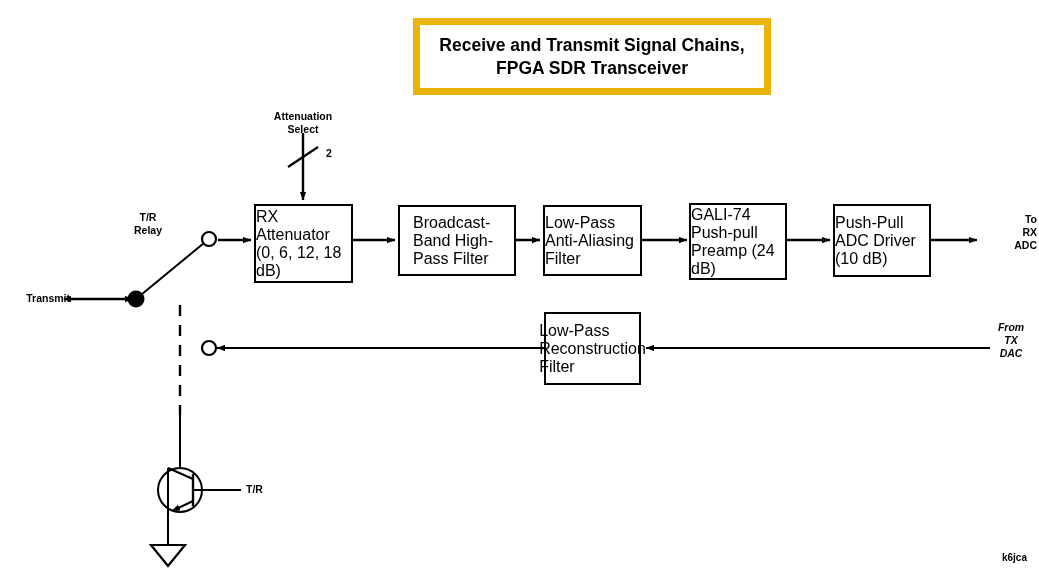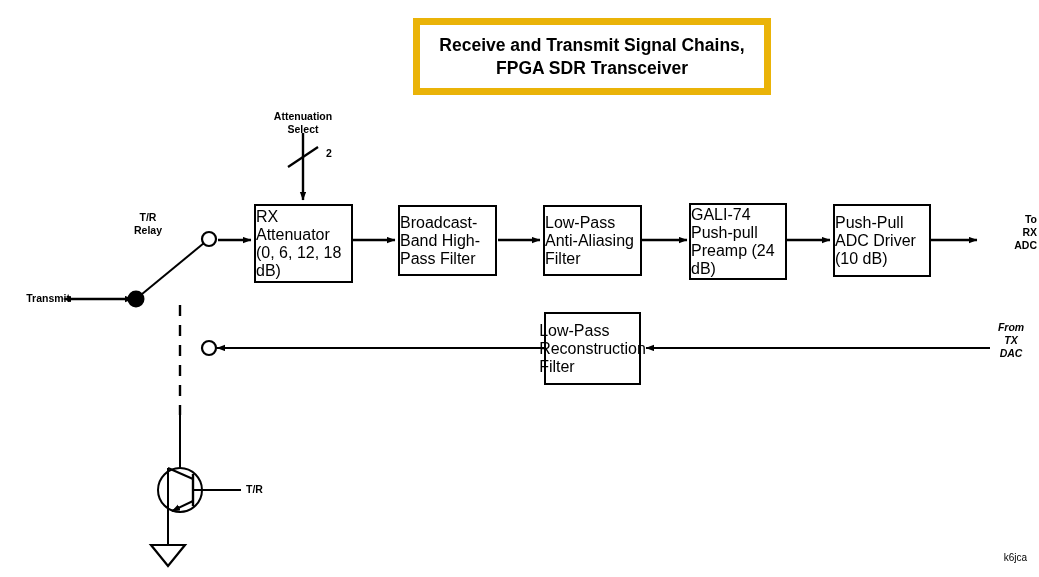--- a/index.html
+++ b/index.html
@@ -38,21 +38,21 @@
   .box{
     position:absolute;
     border:2px solid #000;
     background:#fff;
     box-sizing:border-box;
     display:flex;align-items:center;justify-content:center;
   }
   .box .blk-text{position:static;}
   .sig{
     position:absolute;right:12px;bottom:14px;
-    font-size:10px;font-weight:normal;color:#000;
+    font-size:10px;font-weight:bold;color:#000;
     font-family:"Liberation Sans", sans-serif;
   }
 </style>
 </head>
 <body>
 
 <svg id="canvas" viewBox="0 0 1039 577" xmlns="http://www.w3.org/2000/svg">
   <defs>
     <marker id="arrow" markerWidth="9" markerHeight="9" refX="8.2" refY="3.2" orient="auto" markerUnits="userSpaceOnUse">
       <path d="M0,0 L8.6,3.2 L0,6.4 z" fill="#000"></path>
@@ -120,21 +120,21 @@
   <div class="title-text">Receive and Transmit Signal Chains,
 FPGA SDR Transceiver</div>
 </div>
 
 <div class="box" style="left:254px;top:204px;width:99px;height:79px;">
   <span class="blk-text">RX
 Attenuator
 (0, 6, 12, 18 dB)</span>
 </div>
 
-<div class="box" style="left:398px;top:205px;width:99px;height:71px;">
+<div class="box" style="left:398px;top:205px;width:118px;height:71px;padding-left:13px;">
   <span class="blk-text">Broadcast-Band
 High-Pass
 Filter</span>
 </div>
 
 <div class="box" style="left:543px;top:205px;width:99px;height:71px;">
   <span class="blk-text">Low-Pass
 Anti-Aliasing
 Filter</span>
 </div>

